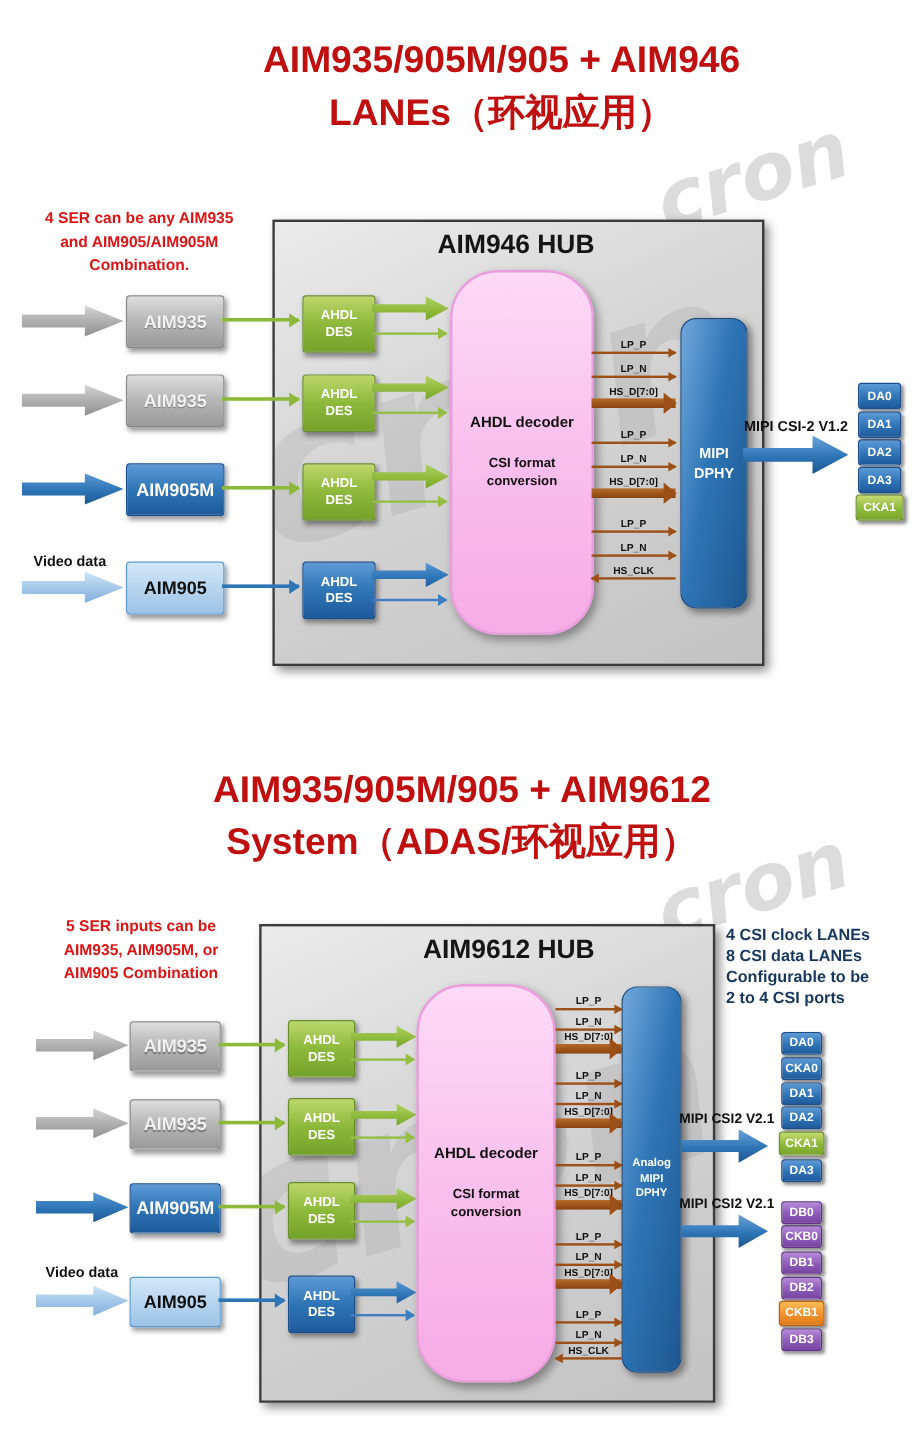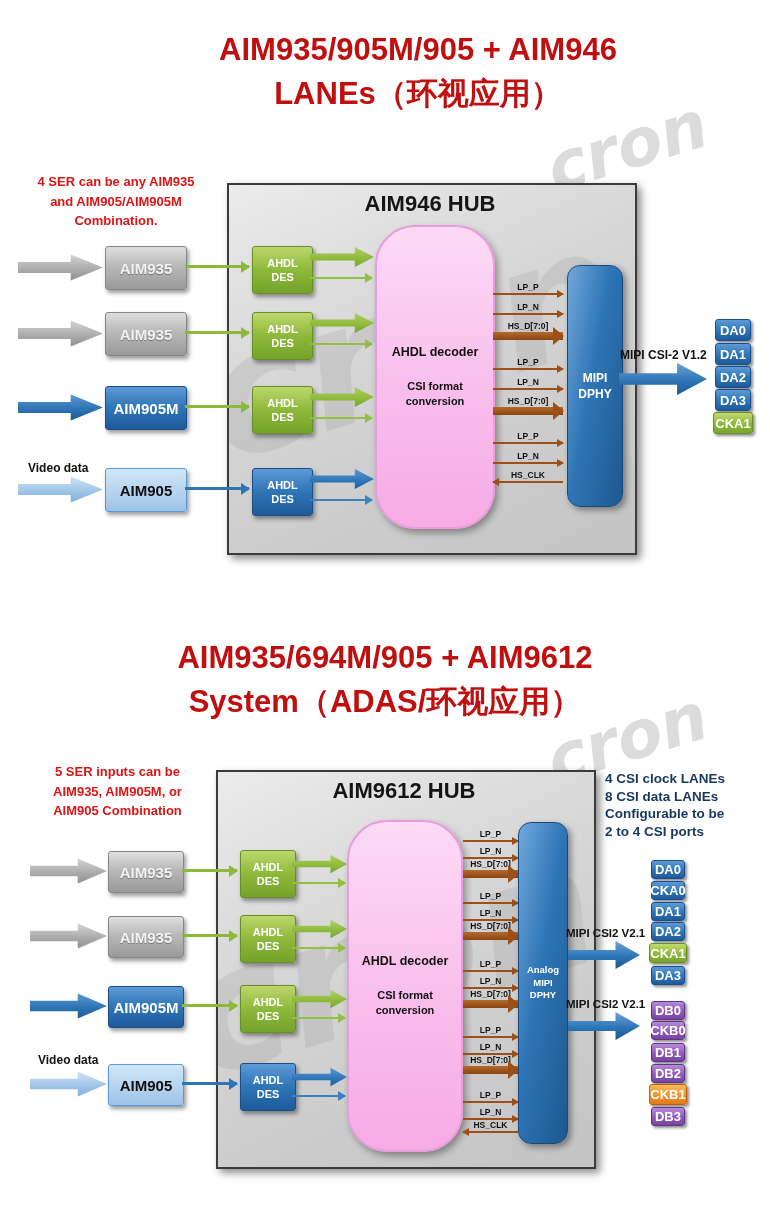--- a/index.html
+++ b/index.html
@@ -84,21 +84,21 @@
        border-left:7px solid;border-top:4px solid transparent;border-bottom:4px solid transparent;}
   .sig.thick .sig-line{height:8px;background:linear-gradient(180deg,#b46a2a,#8a4412);}
   .sig.thick .sig-line::after{border-left:11px solid #9c5018;border-top:9px solid transparent;
        border-bottom:9px solid transparent;}
   .sig.left .sig-line::after{content:none;}
   .sig.left .sig-line::before{content:"";position:absolute;left:-1px;top:50%;transform:translateY(-50%);
        border-right:7px solid;border-top:4px solid transparent;border-bottom:4px solid transparent;}
 
   
   .lane{position:absolute;border-radius:3px;display:flex;align-items:center;justify-content:center;
-        font-size:13px;font-weight:bold;color:#fff;box-shadow:2px 2px 3px rgba(0,0,0,0.45);text-align:right;}
+        font-size:10px;font-weight:bold;color:#fff;box-shadow:2px 2px 3px rgba(0,0,0,0.45);text-align:right;}
   .lane-blue{background:linear-gradient(180deg,#5d99d6 0%,#2e75b6 55%,#1f5a9b 100%);border:1px solid #1b4f8a;}
   .lane-green{background:linear-gradient(180deg,#c3da70 0%,#8db93a 55%,#79a52c 100%);border:1px solid #6a8f2a;}
   .lane-purple{background:linear-gradient(180deg,#b68ad9 0%,#8e5bb8 55%,#7744a0 100%);border:1px solid #5f3585;}
   .lane-orange{background:linear-gradient(180deg,#f9bb56 0%,#f0912d 55%,#e07c1a 100%);border:1px solid #c05f10;}
 </style>
 </head>
 <body>
 
 <div class="page">
 
@@ -200,41 +200,41 @@
   <div class="small-label" style="left:620px;top:348px;">MIPI CSI-2 V1.2</div>
   <div class="big-arrow" style="left:619px;top:363px;width:88px;height:32px;"></div>
 
   <div class="lane lane-blue" style="left:715px;top:319px;width:34px;height:20px;">DA0</div>
   <div class="lane lane-blue" style="left:715px;top:343px;width:34px;height:20px;">DA1</div>
   <div class="lane lane-blue" style="left:715px;top:366px;width:34px;height:20px;">DA2</div>
   <div class="lane lane-blue" style="left:715px;top:389px;width:34px;height:20px;">DA3</div>
   <div class="lane lane-green" style="left:713px;top:412px;width:38px;height:20px;">CKA1</div>
 
   <div class="main-title" style="top:636px;">
-    <div>AIM935/694M/905 + AIM9612</div>
+    <div>AIM935/905M/905 + AIM9612</div>
     <div>System（ADAS/环视应用）</div>
   </div>
 
   <div class="note" style="left:15px;top:762px;width:205px;">
     <div>5 SER inputs can be</div>
     <div>AIM935, AIM905M, or</div>
     <div>AIM905 Combination</div>
   </div>
 
   <div class="info" style="left:605px;top:770px;width:165px;">
     <div>4 CSI clock  LANEs</div>
     <div>8 CSI data LANEs</div>
     <div>Configurable to be</div>
     <div>2 to 4 CSI ports</div>
   </div>
 
   <div class="dbox" style="left:216px;top:770px;width:376px;height:395px;">
     <div class="wm wm-in" style="left:-40px;top:90px;font-size:170px;">cron</div>
   </div>
-  <div class="hub-title" style="left:216px;top:778px;width:376px;">AIM9612 HUB</div>
+  <div class="hub-title" style="left:216px;top:778px;width:376px;padding-left:20px;">AIM9612 HUB</div>
 
   <div class="fat fat-gray" style="left:30px;top:858px;width:77px;height:26px;"></div>
   <div class="block blk-gray" style="left:108px;top:851px;width:74px;height:40px;">AIM935</div>
   <div class="conn g" style="left:182px;top:869px;width:55px;"></div>
   <div class="block blk-green" style="left:240px;top:850px;width:50px;height:42px;">AHDL DES</div>
   <div class="mthick g" style="left:292px;top:854px;width:55px;height:20px;"></div>
   <div class="mthin g" style="left:292px;top:882px;width:53px;"></div>
 
   <div class="fat fat-gray" style="left:30px;top:923px;width:77px;height:26px;"></div>
   <div class="block blk-gray" style="left:108px;top:916px;width:74px;height:40px;">AIM935</div>

